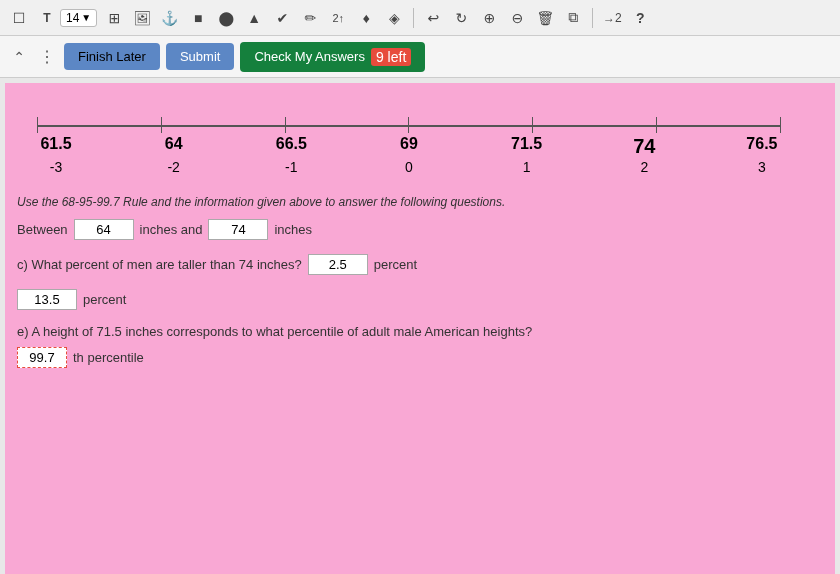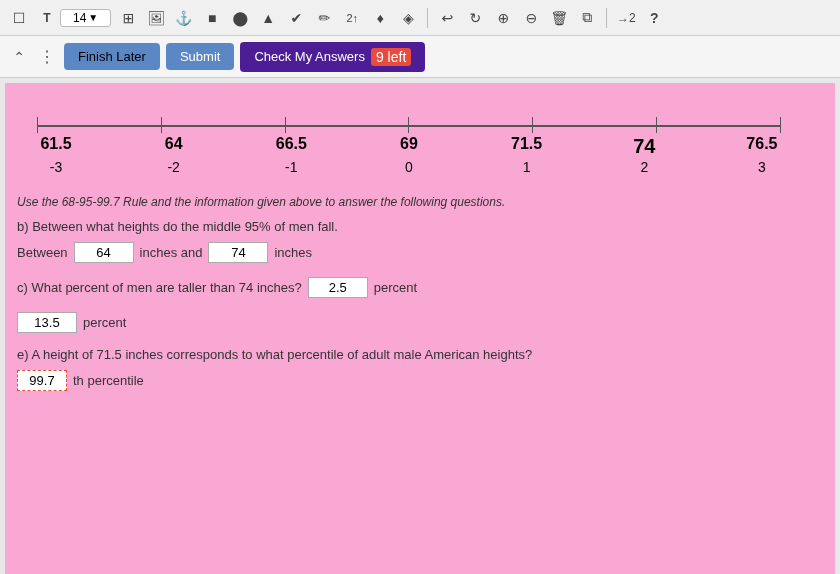--- a/index.html
+++ b/index.html
@@ -46,21 +46,21 @@
       width: 1px;
       height: 20px;
       background: #bbb;
       margin: 0 2px;
     }
     .font-size-selector {
       display: flex;
       align-items: center;
       border: 1px solid #bbb;
       border-radius: 3px;
-      padding: 1px 12px;
+      padding: 1px 5px;
       font-size: 12px;
       background: white;
       cursor: pointer;
     }
 
     
     .second-toolbar {
       background: #f5f5f5;
       border-bottom: 1px solid #ccc;
       height: 42px;
@@ -83,21 +83,21 @@
       background: #5c87c5;
       color: white;
       border: none;
       padding: 6px 14px;
       border-radius: 4px;
       cursor: pointer;
       font-size: 13px;
       font-weight: 500;
     }
     .btn-check {
-      background: #4c1d95;
+      background: #15803d;
       color: white;
       border: none;
       padding: 6px 14px;
       border-radius: 4px;
       cursor: pointer;
       font-size: 13px;
       font-weight: 500;
       display: flex;
       align-items: center;
       gap: 6px;
@@ -277,21 +277,20 @@
       <span style="font-size:14px;min-width:38px;text-align:center;">0</span>
       <span style="font-size:14px;min-width:38px;text-align:center;">1</span>
       <span style="font-size:14px;min-width:38px;text-align:center;">2</span>
       <span style="font-size:14px;min-width:38px;text-align:center;">3</span>
     </div>
   </div>
 
   <p class="rule-text">Use the 68-95-99.7 Rule and the information given above to answer the following questions.</p>
 
   <div class="question-block">
-    <p class="question-label">b) Between what heights do the middle 95% of men fall.</p>
     <div class="answer-row">
       <span class="answer-text">Between</span>
       <input class="answer-input" type="text" value="64" style="">
       <span class="answer-text">inches and</span>
       <input class="answer-input" type="text" value="74" style="">
       <span class="answer-text">inches</span>
     </div>
   </div>
 
   <div class="question-block">

